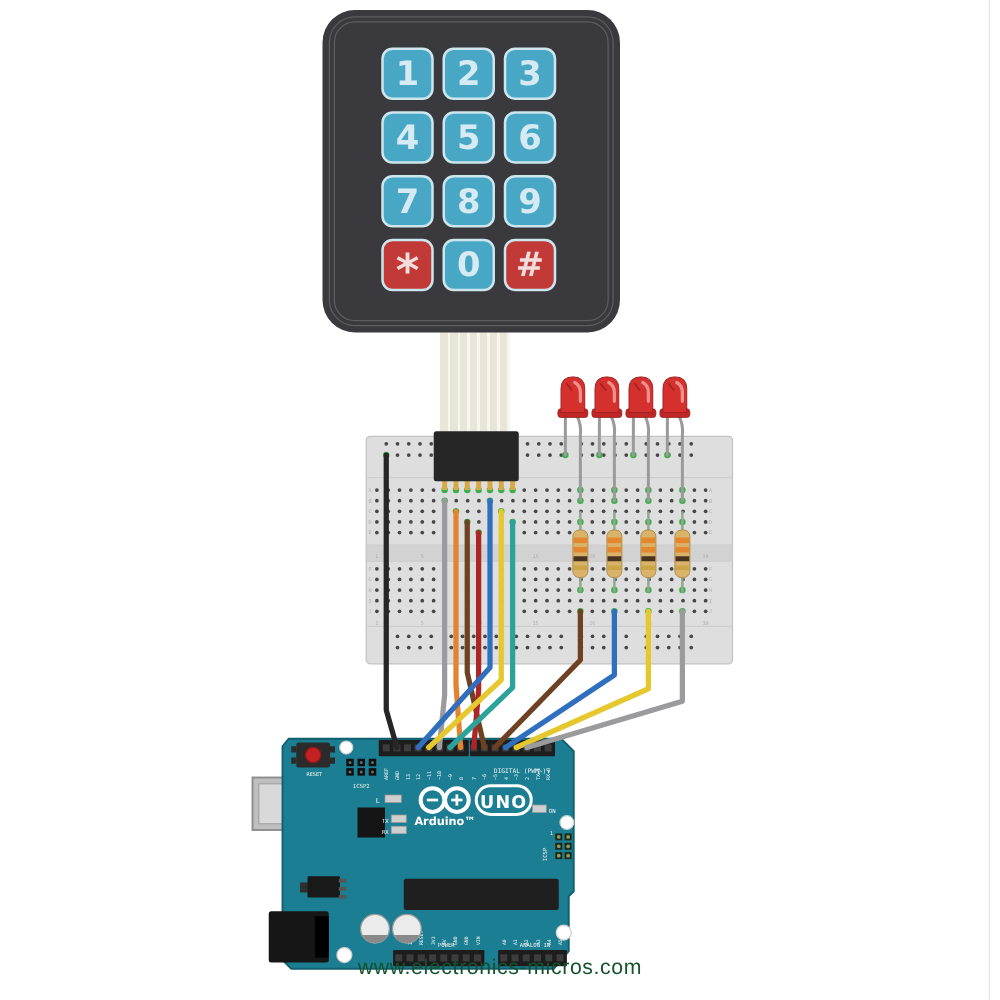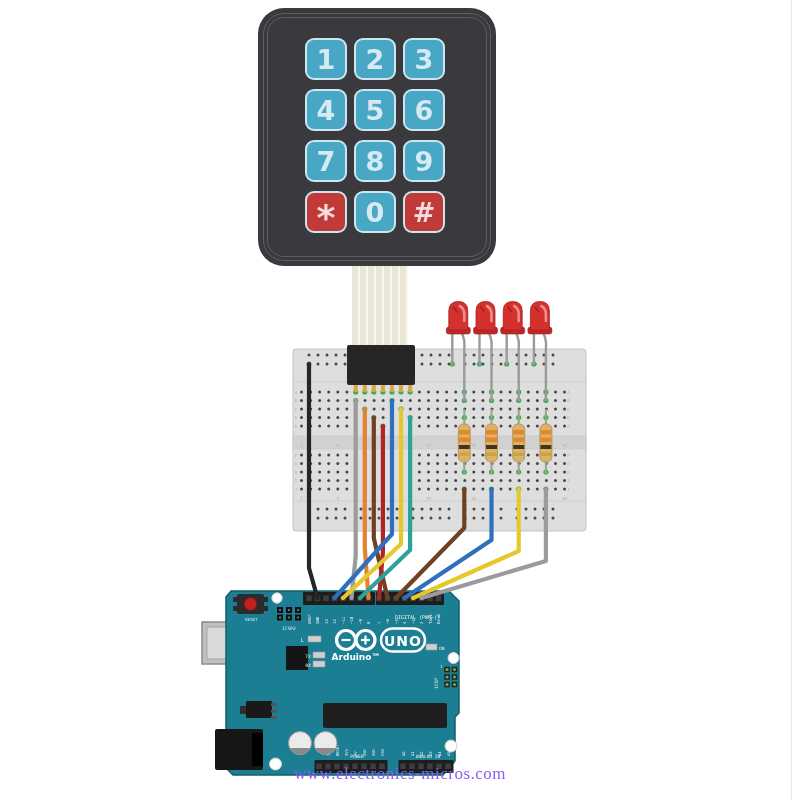--- a/index.html
+++ b/index.html
@@ -26,21 +26,21 @@
 
   
   svg.scene{position:absolute;left:0;top:0;}
   .wire{fill:none;stroke-width:4.2;stroke-linecap:round;stroke-linejoin:round;}
   .silk{fill:#f2f2f2;font-family:"DejaVu Sans Mono",monospace;}
   .bb-label{fill:#aeaeae;font-family:"DejaVu Sans Mono",monospace;}
   .logo-txt{fill:#ffffff;font-family:"DejaVu Sans",sans-serif;font-weight:bold;}
 
   
   .watermark{position:absolute;left:0;top:764px;width:800px;text-align:center;
-             font-size:17px;letter-spacing:.5px;color:#8b5cf6;font-family:Liberation Serif, serif;}
+             font-size:17px;letter-spacing:.5px;color:#14532d;}
 </style>
 </head>
 <body>
 
 <div class="stage">
 
   <div class="ribbon"></div>
 
   <div class="keypad">
     <div class="kp-line"></div>

